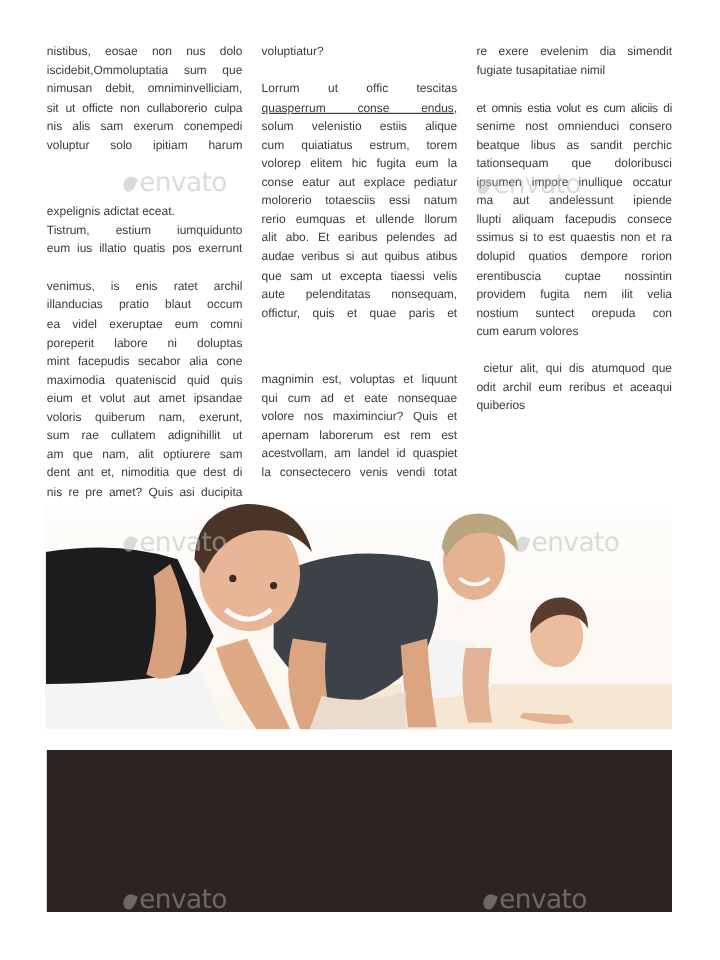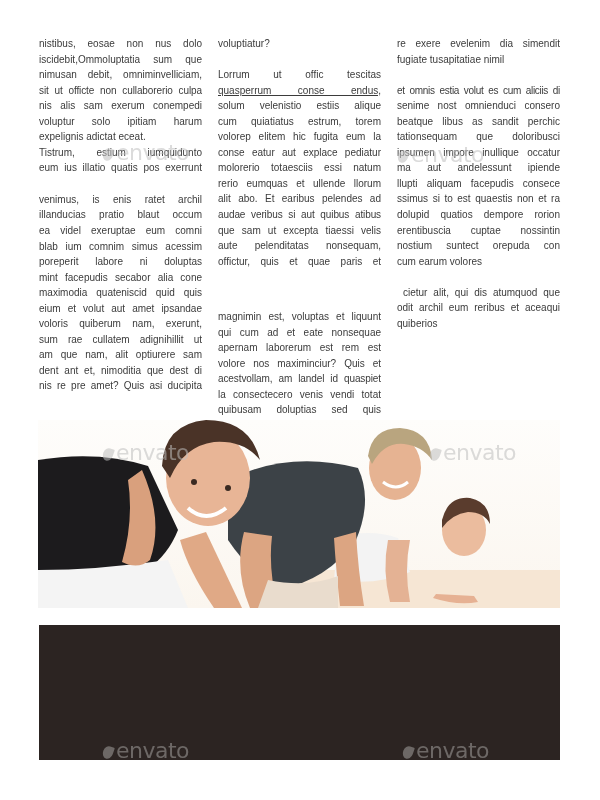--- a/index.html
+++ b/index.html
@@ -46,27 +46,26 @@
 <body>
 
 <div class="page">
   <div class="column col-1">
       <div class="line j" style="height: 15.55px;">nistibus, eosae non nus dolo</div>
       <div class="line j" style="height: 15.55px;">iscidebit,Ommoluptatia sum que</div>
       <div class="line j" style="height: 15.55px;">nimusan debit, omniminvelliciam,</div>
       <div class="line j" style="height: 15.55px; letter-spacing: -0.1px;">sit ut officte non cullaborerio culpa</div>
       <div class="line j" style="height: 15.55px;">nis alis sam exerum conempedi</div>
       <div class="line j" style="height: 15.55px;">voluptur solo ipitiam harum</div>
-      <div class="line l" style="height: 15.55px;">expelignis adictat eceat.</div>
+      <div class="line l" style="height: 15.55px; margin-top: 40px;">expelignis adictat eceat.</div>
       <div class="line j" style="height: 15.55px;">Tistrum, estium iumquidunto</div>
       <div class="line j" style="height: 15.55px;">eum ius illatio quatis pos exerrunt</div>
       <div class="line j" style="height: 15.55px; margin-top: 16px;">venimus, is enis ratet archil</div>
       <div class="line j" style="height: 15.55px;">illanducias pratio blaut occum</div>
       <div class="line j" style="height: 15.55px;">ea videl exeruptae eum comni</div>
-      <div class="line j" style="height: 15.55px;">blab ium comnim simus acessim</div>
       <div class="line j" style="height: 15.55px;">poreperit labore ni doluptas</div>
       <div class="line j" style="height: 15.55px;">mint facepudis secabor alia cone</div>
       <div class="line j" style="height: 15.55px;">maximodia quateniscid quid quis</div>
       <div class="line j" style="height: 15.55px;">eium et volut aut amet ipsandae</div>
       <div class="line j" style="height: 15.55px;">voloris quiberum nam, exerunt,</div>
       <div class="line j" style="height: 15.55px;">sum rae cullatem adignihillit ut</div>
       <div class="line j" style="height: 15.55px;">am que nam, alit optiurere sam</div>
       <div class="line j" style="height: 15.55px;">dent ant et, nimoditia que dest di</div>
       <div class="line j" style="height: 15.55px;">nis re pre amet? Quis asi ducipita</div>
     </div>
@@ -81,40 +80,40 @@
       <div class="line j" style="height: 15.55px;">conse eatur aut explace pediatur</div>
       <div class="line j" style="height: 15.55px;">molorerio totaesciis essi natum</div>
       <div class="line j" style="height: 15.55px;">rerio eumquas et ullende llorum</div>
       <div class="line j" style="height: 15.55px;">alit abo. Et earibus pelendes ad</div>
       <div class="line j" style="height: 15.55px; letter-spacing: -0.1px;">audae veribus si aut quibus atibus</div>
       <div class="line j" style="height: 15.55px;">que sam ut excepta tiaessi velis</div>
       <div class="line j" style="height: 15.55px;">aute pelenditatas nonsequam,</div>
       <div class="line j" style="height: 15.55px;">offictur, quis et quae paris et</div>
       <div class="line j" style="height: 15.55px; margin-top: 40px;">magnimin est, voluptas et liquunt</div>
       <div class="line j" style="height: 15.55px;">qui cum ad et eate nonsequae</div>
+      <div class="line j" style="height: 15.55px;">volore nos maximinciur? Quis et</div>
       <div class="line j" style="height: 15.55px;">apernam laborerum est rem est</div>
-      <div class="line j" style="height: 15.55px;">volore nos maximinciur? Quis et</div>
       <div class="line j" style="height: 15.55px; letter-spacing: -0.1px;">acestvollam, am landel id quaspiet</div>
       <div class="line j" style="height: 15.55px;">la consectecero venis vendi totat</div>
-      <div class="line j" style="height: 15.55px;">quibusam doluptias sed quis</div>
     </div>
   <div class="column col-3">
       <div class="line j" style="height: 15.55px;">re exere evelenim dia simendit</div>
       <div class="line l" style="height: 15.55px;">fugiate tusapitatiae nimil</div>
       <div class="line l" style="height: 15.55px;"></div>
       <div class="line j" style="height: 15.55px; letter-spacing: -0.3px;">et omnis estia volut es cum aliciis di</div>
       <div class="line j" style="height: 15.55px;">senime nost omnienduci consero</div>
       <div class="line j" style="height: 15.55px;">beatque libus as sandit perchic</div>
       <div class="line j" style="height: 15.55px;">tationsequam que doloribusci</div>
       <div class="line j" style="height: 15.55px;">ipsumen impore inullique occatur</div>
       <div class="line j" style="height: 15.55px;">ma aut andelessunt ipiende</div>
       <div class="line j" style="height: 15.55px;">llupti aliquam facepudis consece</div>
       <div class="line j" style="height: 15.55px;">ssimus si to est quaestis non et ra</div>
       <div class="line j" style="height: 15.55px;">dolupid quatios dempore rorion</div>
       <div class="line j" style="height: 15.55px;">erentibuscia cuptae nossintin</div>
+      <div class="line j" style="height: 15.55px;">providem fugita nem ilit velia</div>
       <div class="line j" style="height: 15.55px;">nostium suntect orepuda con</div>
       <div class="line l" style="height: 15.55px;">cum earum volores</div>
       <div class="line l" style="height: 15.55px;"></div>
       <div class="line j" style="height: 15.55px;">&nbsp;cietur alit, qui dis atumquod que</div>
       <div class="line j" style="height: 15.55px;">odit archil eum reribus et aceaqui</div>
       <div class="line l" style="height: 15.55px;">quiberios</div>
     </div>
 
   <div class="watermark wm-light" style="left: 103px; top: 140px;"><span class="drop"></span><span>envato</span></div>
   <div class="watermark wm-light" style="left: 398px; top: 142px;"><span class="drop"></span><span>envato</span></div>

